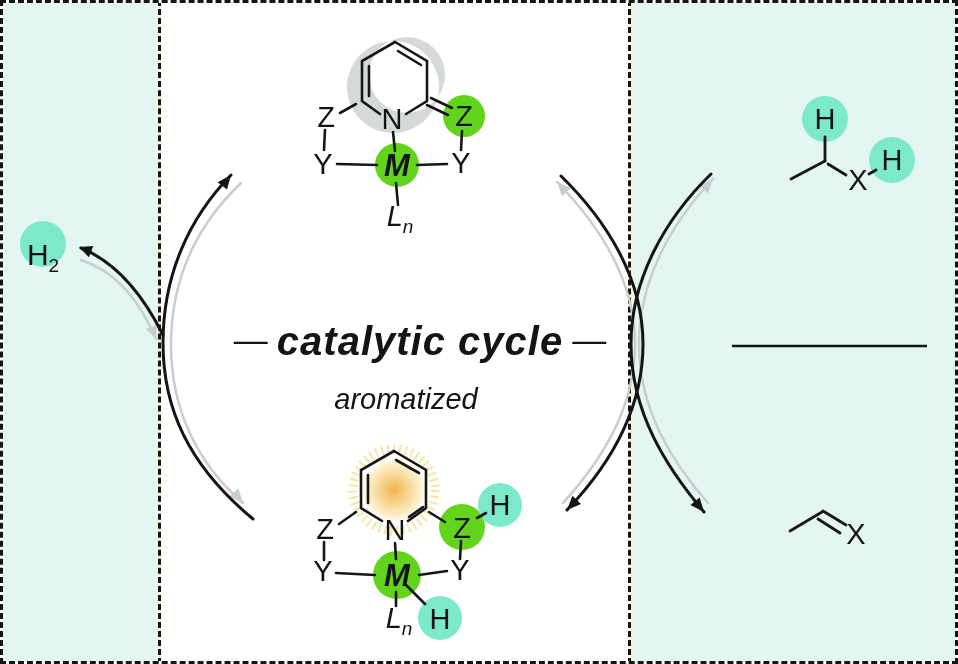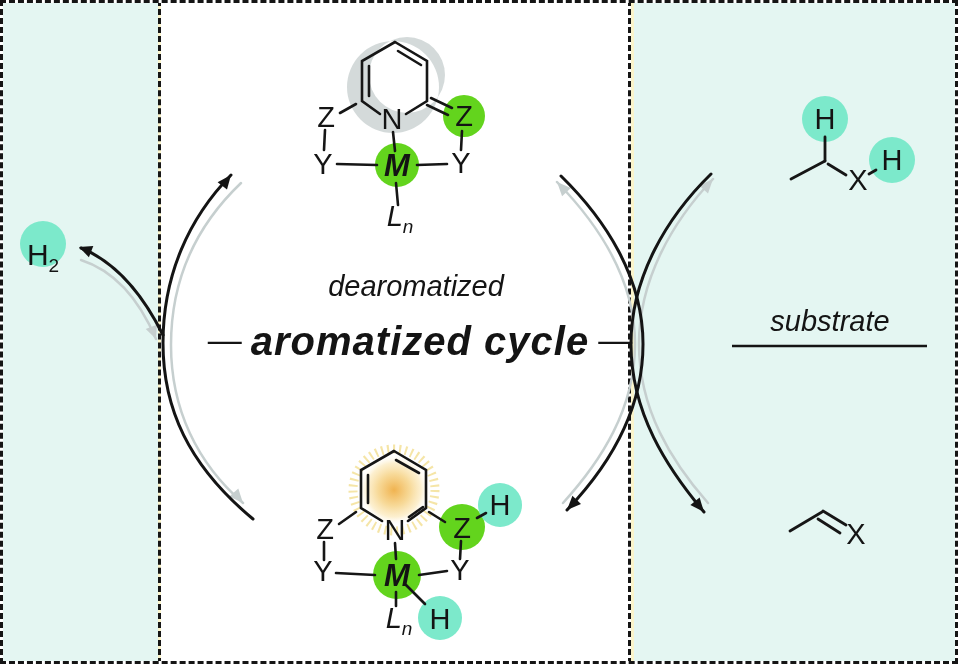--- a/index.html
+++ b/index.html
@@ -149,26 +149,26 @@
       <line x1="787" y1="528" x2="819" y2="509"></line>
       <line x1="820" y1="508" x2="843" y2="522"></line>
       <line x1="815" y1="516" x2="837" y2="530"></line>
     </g>
 
     <line x1="729" y1="343" x2="924" y2="343" stroke="#141414" stroke-width="2.4"></line>
   </svg>
 
   <span class="lbl" style="left:40px;top:254px;font-size:30px"><span>H</span><sub>2</sub></span>
 
-  <span class="lbl caption" style="left:413px;top:283px">dearomatized</span>
   <div class="lbl cycle-row" style="left:417px;top:338px">
     <span class="cycle-dash">—</span>
-    <span class="cycle-main">aromatized cycle</span>
+    <span class="cycle-main">catalytic cycle</span>
     <span class="cycle-dash">—</span>
   </div>
+  <span class="lbl caption" style="left:403px;top:396px">aromatized</span>
 
   <span class="lbl" style="left:323px;top:114px">Z</span>
   <span class="lbl" style="left:389px;top:116px">N</span>
   <span class="lbl" style="left:461px;top:113px">Z</span>
   <span class="lbl" style="left:320px;top:161px">Y</span>
   <span class="lbl metal" style="left:394px;top:162px">M</span>
   <span class="lbl" style="left:458px;top:160px">Y</span>
   <span class="lbl" style="left:397px;top:216px"><span class="lig">L</span><sub class="ligsub">n</sub></span>
 
   <span class="lbl" style="left:322px;top:526px">Z</span>
@@ -177,16 +177,15 @@
   <span class="lbl" style="left:497px;top:502px">H</span>
   <span class="lbl" style="left:320px;top:568px">Y</span>
   <span class="lbl metal" style="left:394px;top:572px">M</span>
   <span class="lbl" style="left:457px;top:567px">Y</span>
   <span class="lbl" style="left:396px;top:618px"><span class="lig">L</span><sub class="ligsub">n</sub></span>
   <span class="lbl" style="left:437px;top:616px">H</span>
 
   <span class="lbl" style="left:822px;top:116px">H</span>
   <span class="lbl" style="left:889px;top:157px">H</span>
   <span class="lbl" style="left:855px;top:177px">X</span>
-  <span class="lbl caption" style="left:827px;top:318px">substrate</span>
   <span class="lbl" style="left:853px;top:531px">X</span>
 
 </div>
 
 </body></html>

